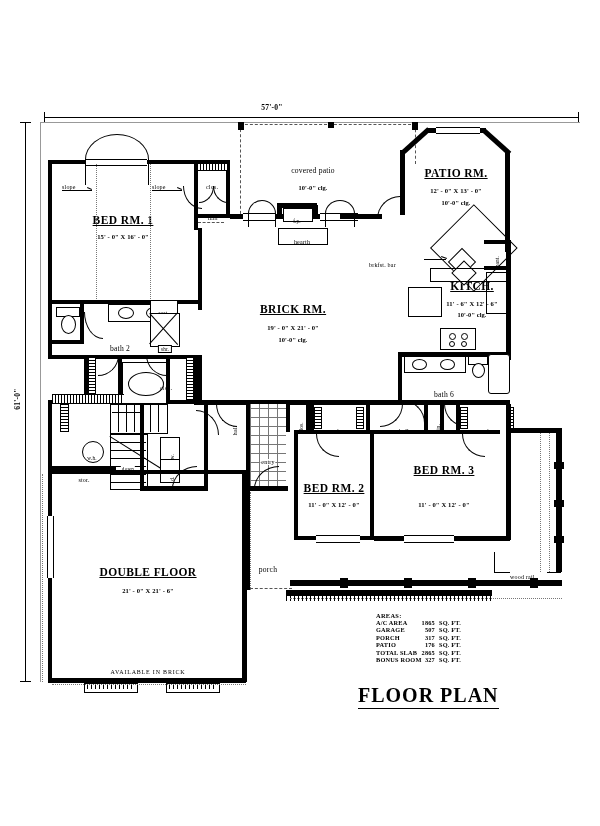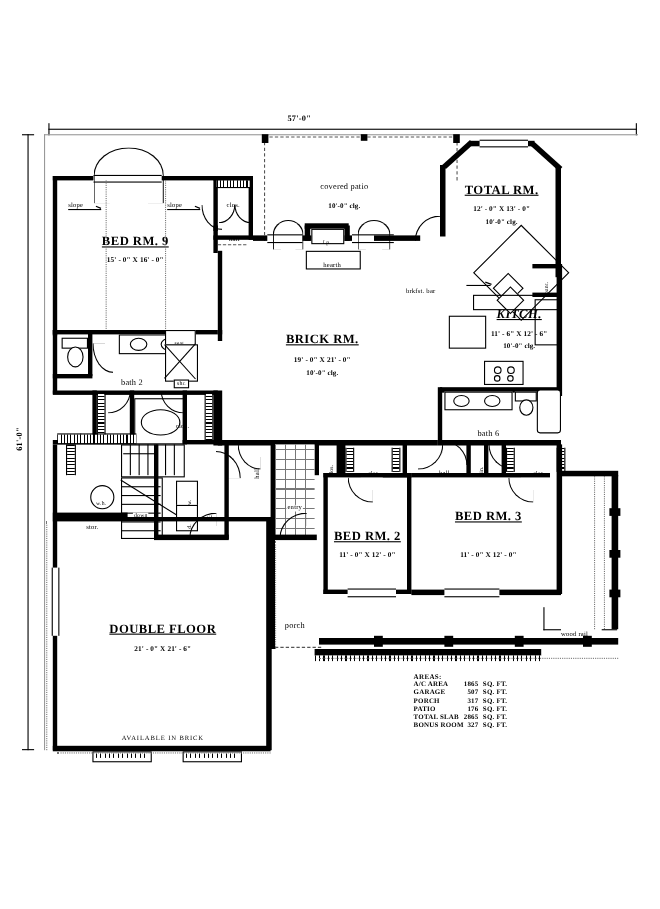--- a/index.html
+++ b/index.html
@@ -111,21 +111,21 @@
   <div class="w" style="left:48px;top:160px;width:150px;height:4px;"></div>
   <div class="w" style="left:48px;top:160px;width:4px;height:145px;"></div>
   <div class="w" style="left:194px;top:160px;width:4px;height:50px;"></div>
   <div class="w" style="left:194px;top:205px;width:4px;height:25px;"></div>
   <div class="w" style="left:48px;top:300px;width:150px;height:4px;"></div>
 
   <div class="win" style="left:85px;top:159px;width:62px;height:5px;"></div>
   <div class="swing" style="left:85px;top:134px;width:62px;height:50px;border-bottom:none;border-radius:50% 50% 0 0;"></div>
 
   <div class="lbl ctr" style="left:123px;top:210px;">
-    <span class="rm-name">BED RM. 9</span>
+    <span class="rm-name">BED RM. 1</span>
   </div>
   <div class="lbl ctr" style="left:123px;top:225px;">
     <span class="rm-dim">15' - 0" X 16' - 0"</span>
   </div>
 
   <div class="dotline-v" style="left:96px;top:164px;height:135px;"></div>
   <div class="dotline-v" style="left:150px;top:164px;height:135px;"></div>
   <div class="lbl" style="left:62px;top:175px;">
     <span class="tiny">slope</span>
   </div>
@@ -190,30 +190,30 @@
   <div class="w" style="left:198px;top:400px;width:200px;height:5px;"></div>
 
   <div class="w" style="left:428px;top:128px;width:58px;height:5px;"></div>
   <div class="w" style="left:402px;top:150px;width:34px;height:5px;transform:rotate(-42deg);transform-origin:left top;"></div>
   <div class="w" style="left:486px;top:129px;width:34px;height:5px;transform:rotate(42deg);transform-origin:left top;"></div>
   <div class="win" style="left:436px;top:127px;width:44px;height:5px;"></div>
   <div class="w" style="left:400px;top:150px;width:5px;height:65px;"></div>
   <div class="w" style="left:505px;top:152px;width:5px;height:100px;"></div>
 
   <div class="lbl ctr" style="left:456px;top:163px;">
-    <span class="rm-name">TOTAL RM.</span>
+    <span class="rm-name">PATIO RM.</span>
   </div>
   <div class="lbl ctr" style="left:456px;top:179px;">
     <span class="rm-dim">12' - 0" X 13' - 0"</span>
   </div>
   <div class="lbl ctr" style="left:456px;top:191px;">
     <span class="rm-clg">10'-0" clg.</span>
   </div>
 
-  <div class="lbl ctr" style="left:472px;top:276px;font-style:italic;">
+  <div class="lbl ctr" style="left:472px;top:276px;">
     <span class="rm-name">KITCH.</span>
   </div>
   <div class="lbl ctr" style="left:472px;top:292px;">
     <span class="rm-dim">11' - 6" X 12' - 6"</span>
   </div>
   <div class="lbl ctr" style="left:472px;top:303px;">
     <span class="rm-clg">10'-0" clg.</span>
   </div>
 
   <div class="outline-nf" style="left:430px;top:248px;width:60px;height:60px;transform:rotate(-45deg);transform-origin:left top;border-width:1px;"></div>
@@ -510,14 +510,15 @@
           </tr>
           <tr>
             <td>BONUS ROOM</td>
             <td class="num">327</td>
             <td class="unit">SQ.  FT.</td>
           </tr>
         </tbody>
     </table>
   </div>
 
+  <div id="title" style="left:358px;top:684px;">FLOOR    PLAN</div>
 
 </div>
 
 </body></html>

